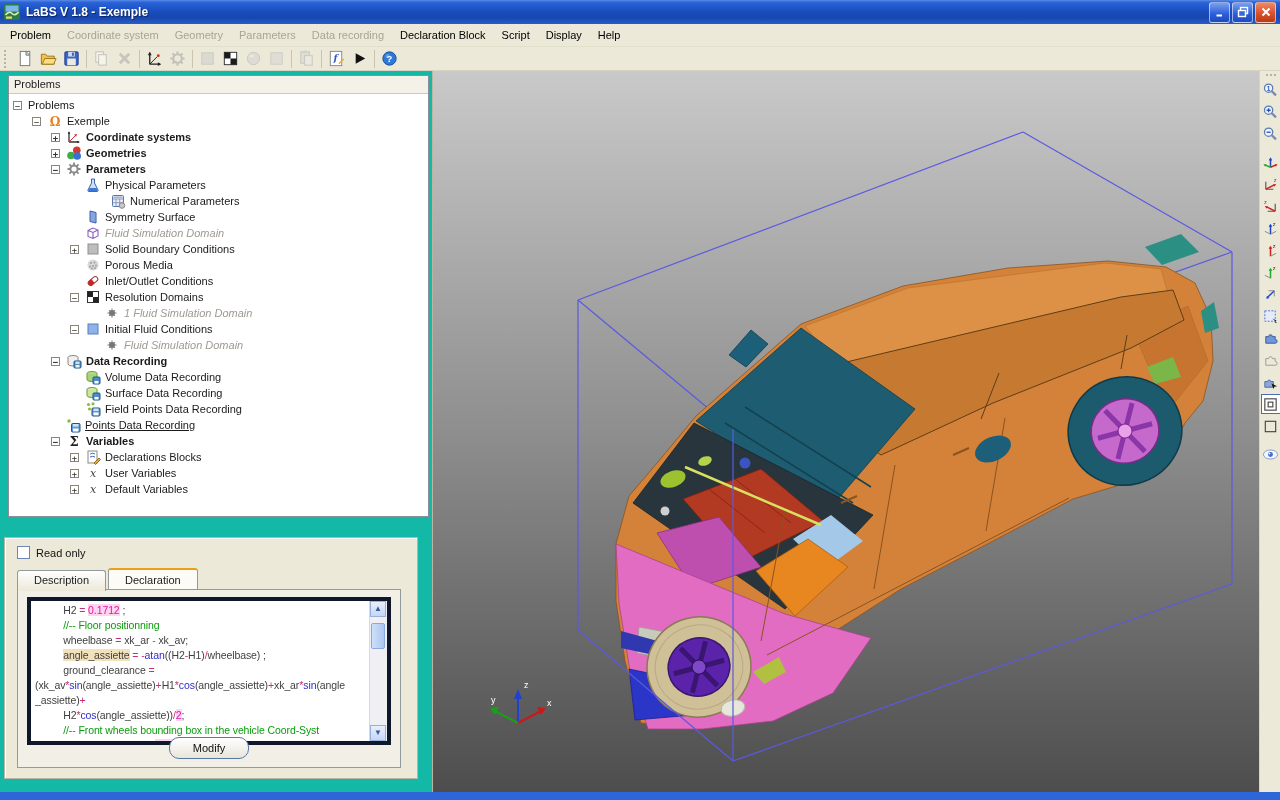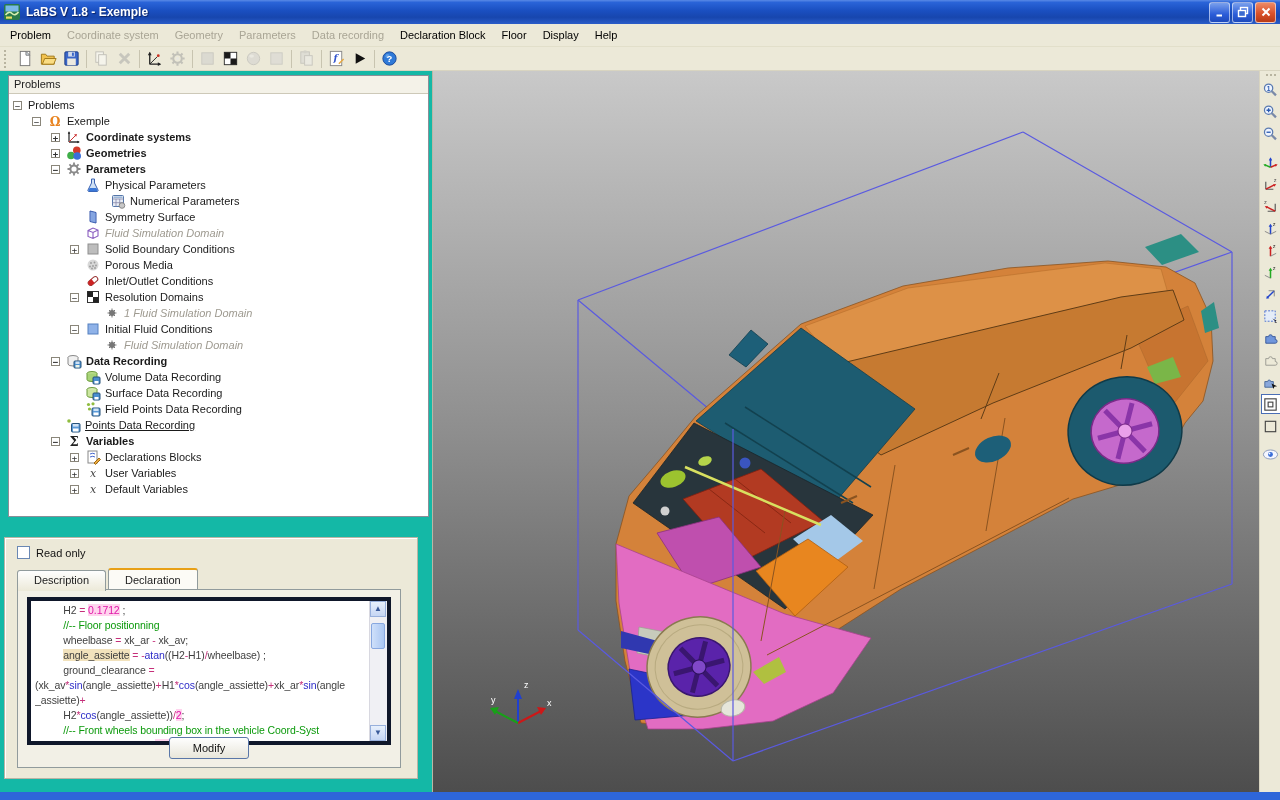--- a/index.html
+++ b/index.html
@@ -48,21 +48,21 @@
   .code .v{color:#3f3f3f}
   .code .o{color:#c5307a}
   .code .f{color:#2d2dc8}
   .code .c{color:#0c9a0c}
   .code .num{color:#e018a8;background:#ffd4ee}
   .code .hl{background:#f2e2bc;color:#3f3f3f}
   .vscroll{position:absolute;top:0;right:0;bottom:0;width:17px;background:#f0f0f4;border-left:1px solid #d8d8e0}
   .sbtn{position:absolute;left:0;width:16px;height:16px;background:linear-gradient(#e8f0fc,#c6d6f4);border:1px solid #98b0dc;color:#3a5a9a;font-size:8px;text-align:center;line-height:14px;box-sizing:border-box}
   .sbtn.up{top:0}.sbtn.down{bottom:0}
   .sthumb{position:absolute;left:1px;top:22px;width:14px;height:26px;background:linear-gradient(90deg,#cfe0fa,#aac6f2);border:1px solid #88a8e0;border-radius:2px;box-sizing:border-box}
-  .modify{position:absolute;left:50%;transform:translateX(-50%);bottom:8px;width:80px;height:22px;font-size:11px;font-family:inherit;background:linear-gradient(#fefefe,#e8e6da);border:1px solid #5a77a8;border-radius:3px;color:#111}
+  .modify{position:absolute;left:50%;transform:translateX(-50%);bottom:8px;width:80px;height:22px;font-size:11px;font-family:inherit;background:linear-gradient(#fefefe,#e8e6da);border:1px solid #5a77a8;border-radius:10px;color:#111}
   
   .viewport{width:826px;height:722px;position:relative;flex:none;border-left:1px solid #bab6a4}
   .viewport svg{display:block}
   
   .rightbar{width:21px;background:#ece9d8;border-left:1px solid #d8d4c0;display:flex;flex-direction:column;align-items:center;padding-top:3px;flex:none;box-sizing:content-box}
   .rgrip{width:10px;border-top:2px dotted #b8b4a0;margin-bottom:3px}
   .rbtn{width:20px;height:20px;display:flex;align-items:center;justify-content:center;margin:1px 0;border:1px solid transparent;box-sizing:border-box}
   .rbtn svg{width:17px;height:17px}
   .rbtn.active{border:1px solid #4a6eb5;background:#fff}
   .rsep{height:6px}
@@ -101,21 +101,21 @@
     </span>
   </div>
 
   <div class="menubar" id="menubar">
       <span class="menu-item">Problem</span>
       <span class="menu-item disabled">Coordinate system</span>
       <span class="menu-item disabled">Geometry</span>
       <span class="menu-item disabled">Parameters</span>
       <span class="menu-item disabled">Data recording</span>
       <span class="menu-item">Declaration Block</span>
-      <span class="menu-item">Floor</span>
+      <span class="menu-item">Script</span>
       <span class="menu-item">Display</span>
       <span class="menu-item">Help</span>
     </div>
 
   <div class="toolbar">
     <span class="grip"></span>
     <span id="toolbarbtns" style="display:flex;align-items:center">
         <span class="tbtn">
           <svg viewBox="0 0 20 20">
             <rect x="4.5" y="2.5" width="10" height="15" fill="#fff" stroke="#777"></rect>

